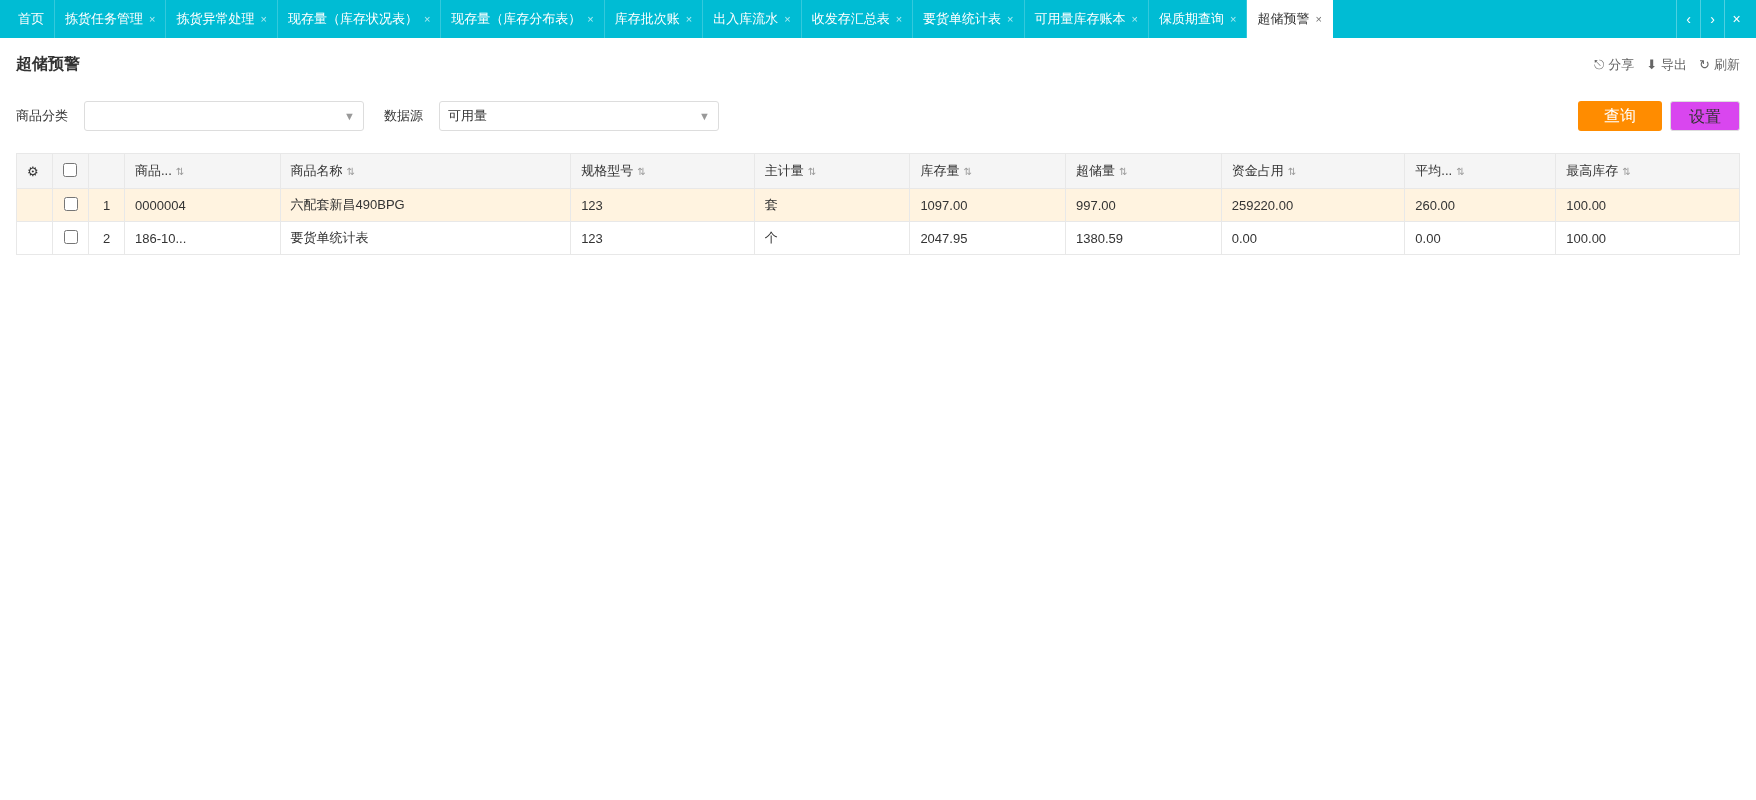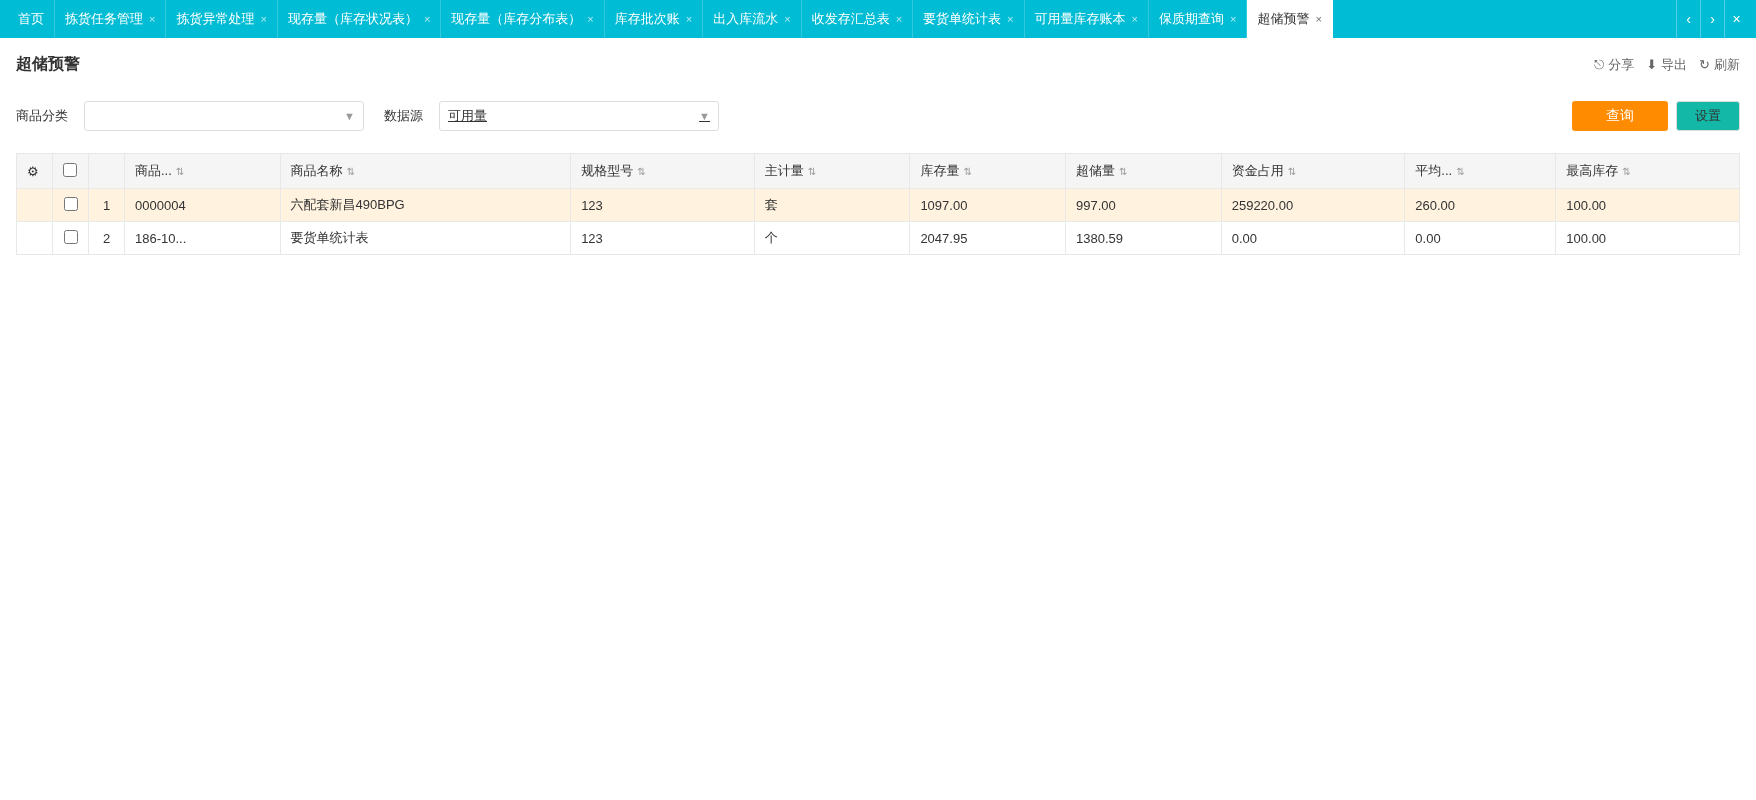--- a/index.html
+++ b/index.html
@@ -114,47 +114,46 @@
       border-radius: 3px;
       padding: 4px 8px;
       min-width: 280px;
       background: #fff;
       cursor: pointer;
       justify-content: space-between;
       height: 30px;
     }
     .filter-select-datasource {
       min-width: 280px;
-      text-decoration: underline;
     }
     .filter-select span.arrow { color: #999; font-size: 11px; }
     .filter-buttons {
       margin-left: auto;
       display: flex;
       gap: 8px;
     }
     .btn-query {
       background: #ff8c00;
       color: #fff;
       border: none;
       border-radius: 3px;
-      padding: 5px 34px;
-      cursor: pointer;
-      font-size: 14px;
+      padding: 5px 26px;
+      cursor: pointer;
+      font-size: 16px;
       height: 30px;
       text-align: center;
     }
     .btn-settings {
-      background: #14b8a6;
+      background: #d946ef;
       color: #333;
       border: 1px solid #ddd;
       border-radius: 3px;
       padding: 5px 18px;
       cursor: pointer;
-      font-size: 13px;
+      font-size: 16px;
       height: 30px;
     }
 
     
     .data-table {
       width: 100%;
       border-collapse: collapse;
       font-size: 13px;
     }
     .data-table th {

